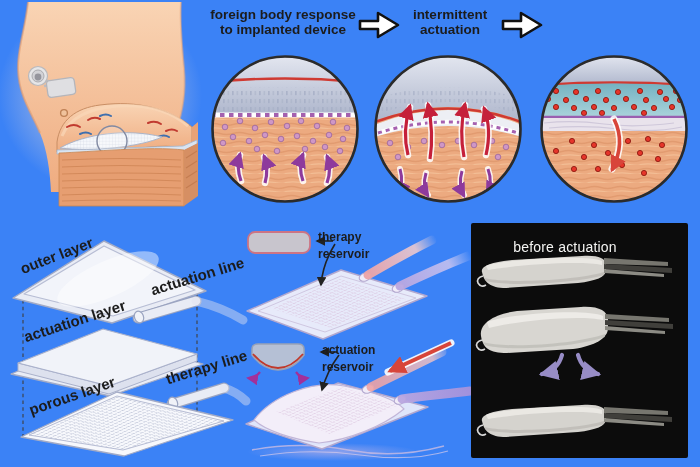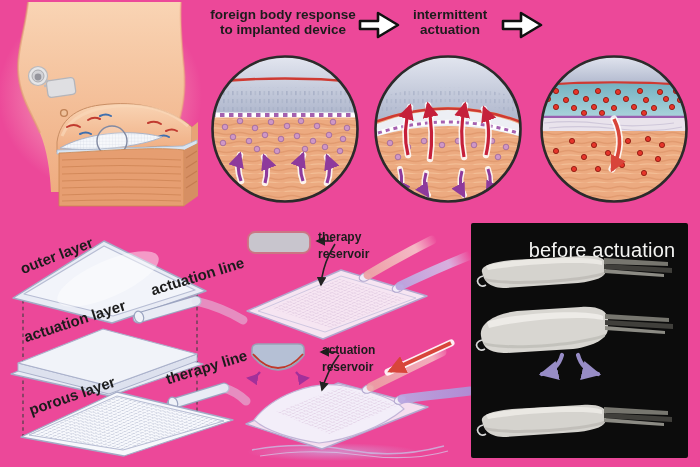--- a/index.html
+++ b/index.html
@@ -3,28 +3,28 @@
 <meta charset="utf-8">
 <style>
   :root{
     --red-line:#cf3a32; --arrow-red:#c5203a; --arrow-purple:#8e3a9c;
     --delivery-red:#d8453a; --teal:#74b2c1; --tissue:#ecaa80;
     --device-gray:#aeb6cc; --skin:#f5c2a0; --panel-bg:#0c0c0c;
     --tube-pink:#eda3a6; --tube-purple:#b9a6e0; --label-ink:#1c1c1c;
     --photo-arrow:#978cc6; --curl-purple:#a2309a;
   }
   html,body{margin:0;padding:0;background:#fff;}
-  .canvas{position:relative;width:700px;height:467px;background:#ec4899;overflow:hidden;
+  .canvas{position:relative;width:700px;height:467px;background:#3b82f6;overflow:hidden;
     font-family:"Liberation Sans","DejaVu Sans",sans-serif;}
   .art{position:absolute;left:0;top:0;}
   .lbl{position:absolute;color:var(--label-ink);white-space:pre-line;}
   .step{transform:translateX(-50%);text-align:center;font-weight:700;font-size:13.5px;line-height:15px;}
   .rot{transform-origin:0 0;font-weight:700;font-size:15px;line-height:16px;white-space:nowrap;}
   .res{font-weight:700;font-size:12px;line-height:16.5px;}
-  .plabel{transform:translateX(-50%);color:#f4f4f2;font-weight:500;font-size:20px;letter-spacing:.2px;white-space:nowrap;margin-left:37px;}
+  .plabel{transform:translateX(-50%);color:#f4f4f2;font-weight:500;font-size:14px;letter-spacing:.2px;white-space:nowrap;}
 </style>
 </head>
 <body>
 
 <div class="canvas">
 
 <svg class="art" width="700" height="467" viewBox="0 0 700 467">
 <defs>
   <clipPath id="cc">
           <circle r="71.8"></circle>

